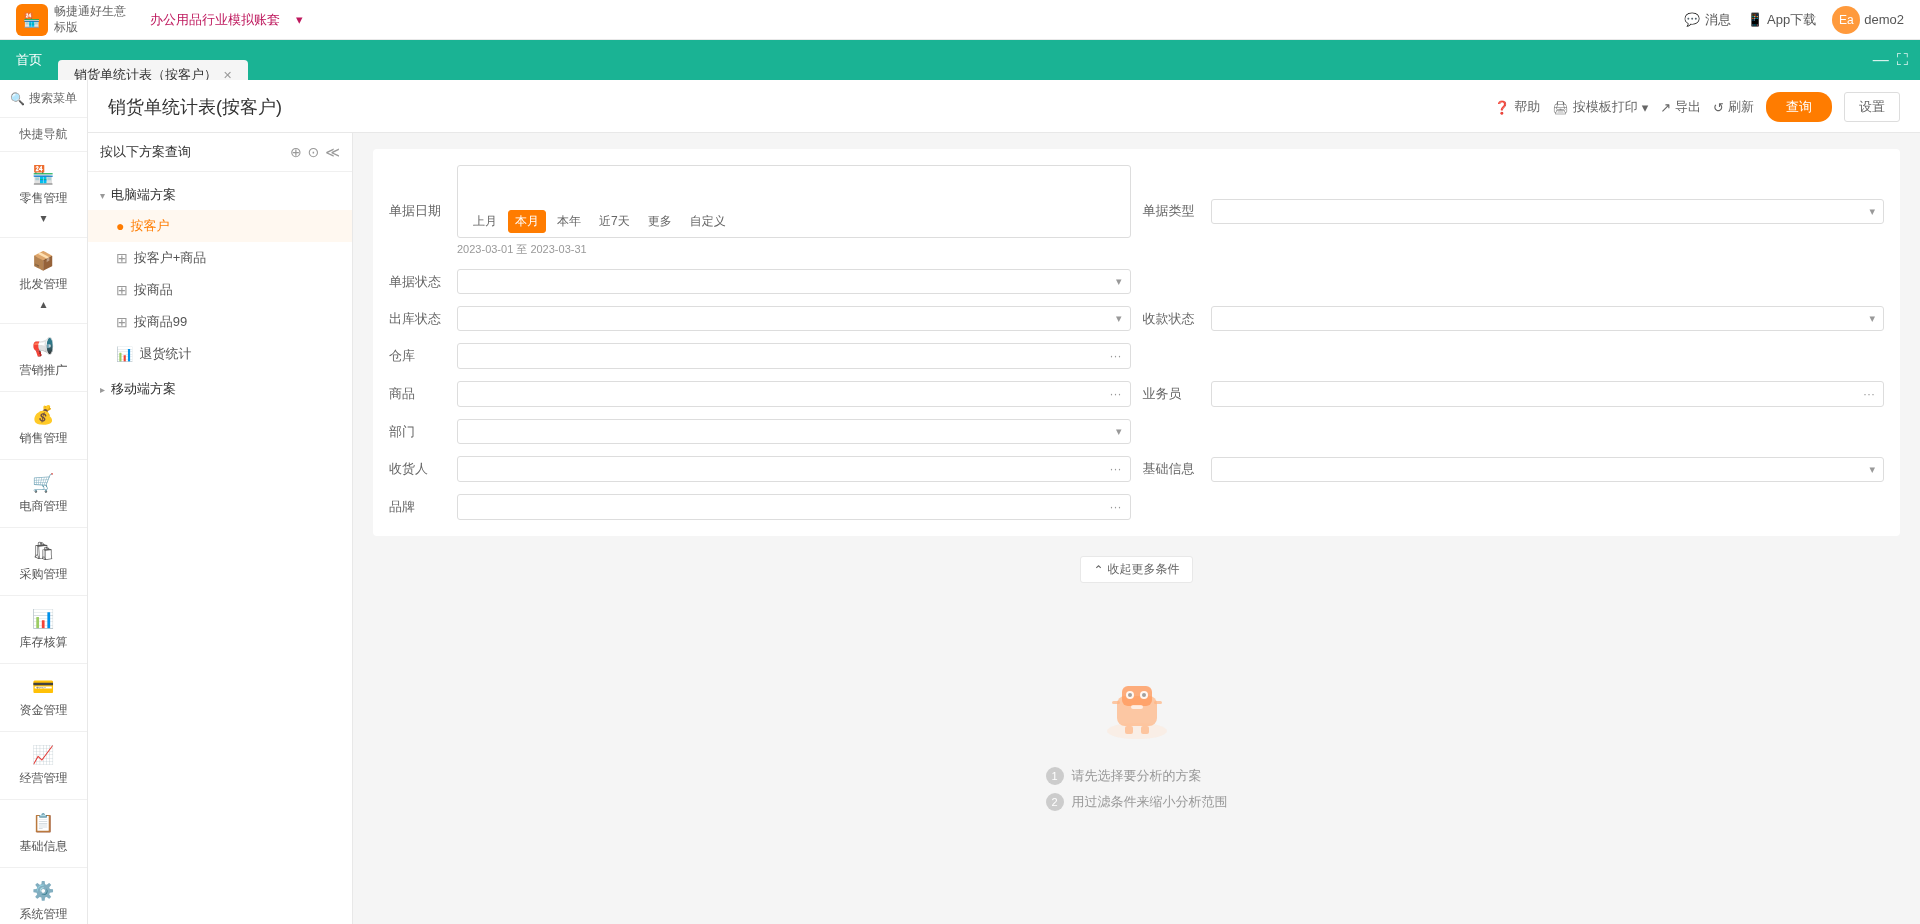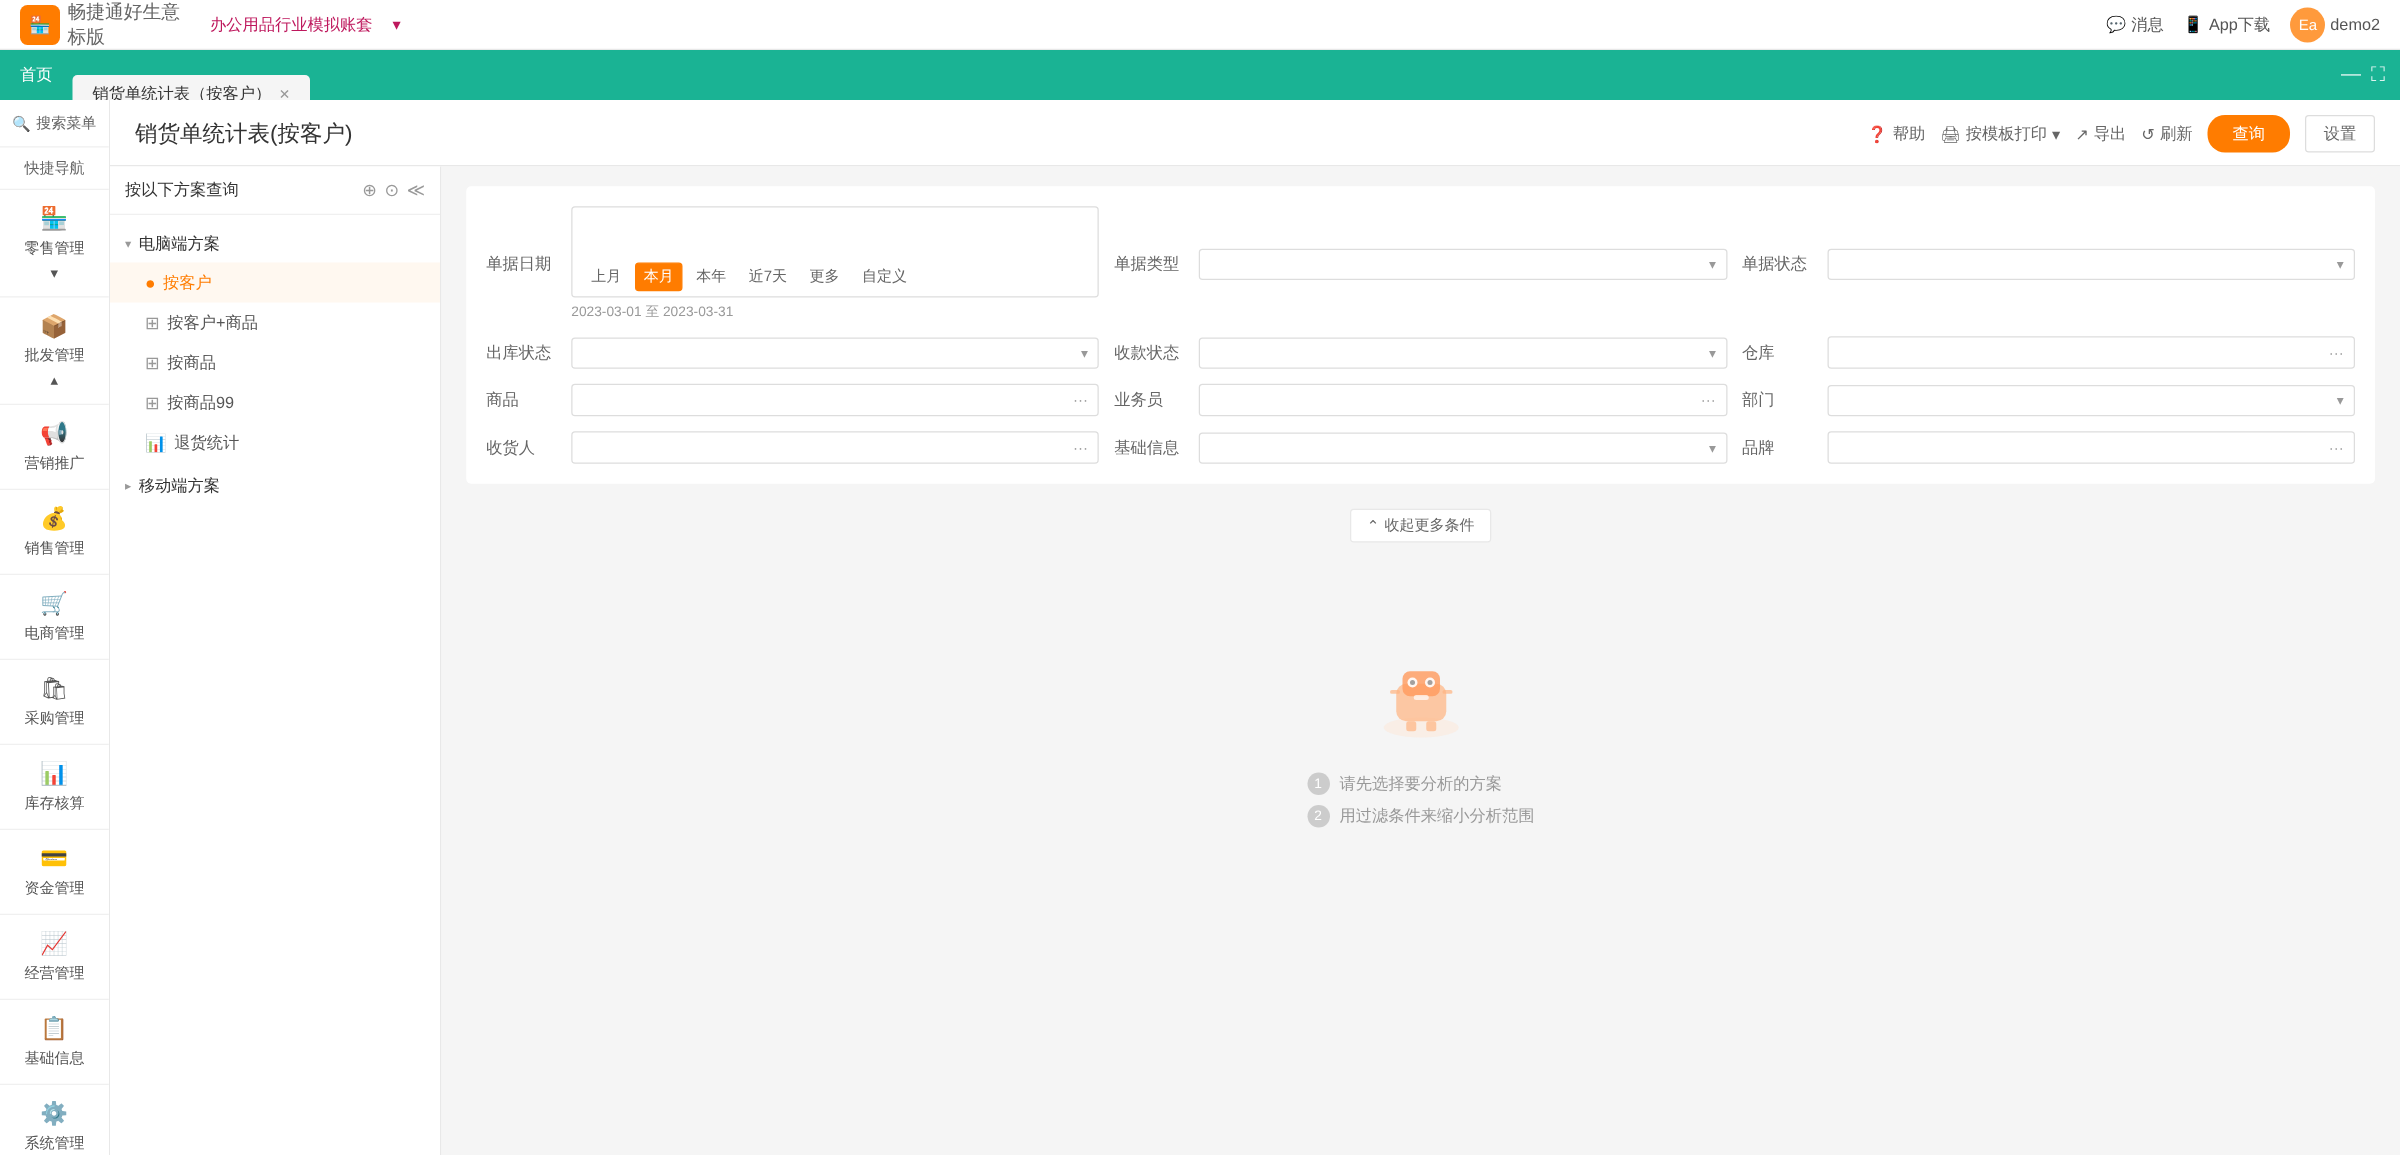--- a/index.html
+++ b/index.html
@@ -3,21 +3,21 @@
   <meta charset="utf-8">
   <style>
     * { box-sizing: border-box; margin: 0; padding: 0; }
     body { font-family: 'Microsoft YaHei', sans-serif; font-size: 13px; background: #f5f5f5; color: #333; display: flex; flex-direction: column; height: 924px; overflow: hidden; }
 
     
     .topbar { height: 40px; background: #fff; display: flex; align-items: center; padding: 0 16px; border-bottom: 1px solid #e8e8e8; justify-content: space-between; }
     .topbar-left { display: flex; align-items: center; gap: 8px; }
     .logo-area { display: flex; align-items: center; gap: 6px; }
     .logo-icon { width: 32px; height: 32px; background: #ff7c00; border-radius: 6px; display: flex; align-items: center; justify-content: center; color: white; font-size: 14px; font-weight: bold; }
-    .logo-text { font-size: 15px; color: #666; line-height: 1.3; }
+    .logo-text { font-size: 12px; color: #666; line-height: 1.3; }
     .app-selector { display: flex; align-items: center; gap: 16px; color: #be185d; font-size: 13px; cursor: pointer; margin-left: 16px; }
     .topbar-right { display: flex; align-items: center; gap: 16px; color: #555; font-size: 13px; }
     .topbar-right-item { display: flex; align-items: center; gap: 4px; cursor: pointer; }
     .avatar { width: 28px; height: 28px; border-radius: 50%; background: #ff9a3c; display: flex; align-items: center; justify-content: center; color: white; font-size: 12px; }
 
     
     .tabbar { height: 40px; background: #1ab394; display: flex; align-items: stretch; }
     .tab { display: flex; align-items: center; padding: 15px 16px; cursor: pointer; color: rgba(255,255,255,0.85); font-size: 13px; gap: 6px; }
     .tab.home { color: white; font-weight: 500; }
     .tab.active { background: #f5f5f5; color: #333; border-radius: 4px 4px 0 0; margin-top: 20px; text-align: right; }
@@ -62,21 +62,21 @@
     .tree-item { display: flex; align-items: center; gap: 6px; padding: 7px 12px 7px 28px; cursor: pointer; font-size: 13px; color: #555; }
     .tree-item.active { color: #ff7c00; background: #fff8f0; }
     .tree-item-icon { font-size: 14px; color: #999; }
     .tree-item.active .tree-item-icon { color: #ff7c00; }
 
     
     .filter-panel { flex: 1; padding: 16px 20px; overflow-y: auto; background: #f5f5f5; }
 
     
     .filter-grid { background: #fff; border-radius: 4px; padding: 16px; margin-bottom: 12px; }
-    .filter-row { display: grid; grid-template-columns: 1fr 1fr 1fr; gap: 12px; margin-bottom: 12px; align-items: center; }
+    .filter-row { display: grid; grid-template-columns: 1fr 1fr; gap: 12px; margin-bottom: 12px; align-items: center; }
     .filter-row:last-child { margin-bottom: 0; }
     .filter-item { display: flex; align-items: center; gap: 8px; }
     .filter-label { color: #666; font-size: 13px; white-space: nowrap; min-width: 60px; }
     .filter-control { flex: 1; display: flex; align-items: center; border: 1px solid #ddd; border-radius: 3px; padding: 5px 8px; background: #fff; cursor: pointer; font-size: 13px; color: #333; }
     .date-btn { padding: 2px 6px; border-radius: 3px; font-size: 12px; color: #666; cursor: pointer; border: 1px solid transparent; margin-top: 40px; }
     .date-btn.active { background: #ff7c00; color: white; border-color: #ff7c00; }
     .date-range { font-size: 11px; color: #999; margin-top: 2px; }
     .filter-date-group { display: flex; flex-direction: column; gap: 2px; flex: 1; }
     .filter-date-top { display: flex; align-items: center; gap: 4px; border: 1px solid #ddd; border-radius: 3px; padding: 4px 8px; background: #fff; }
     .chevron-icon { color: #999; font-size: 11px; margin-left: auto; }

